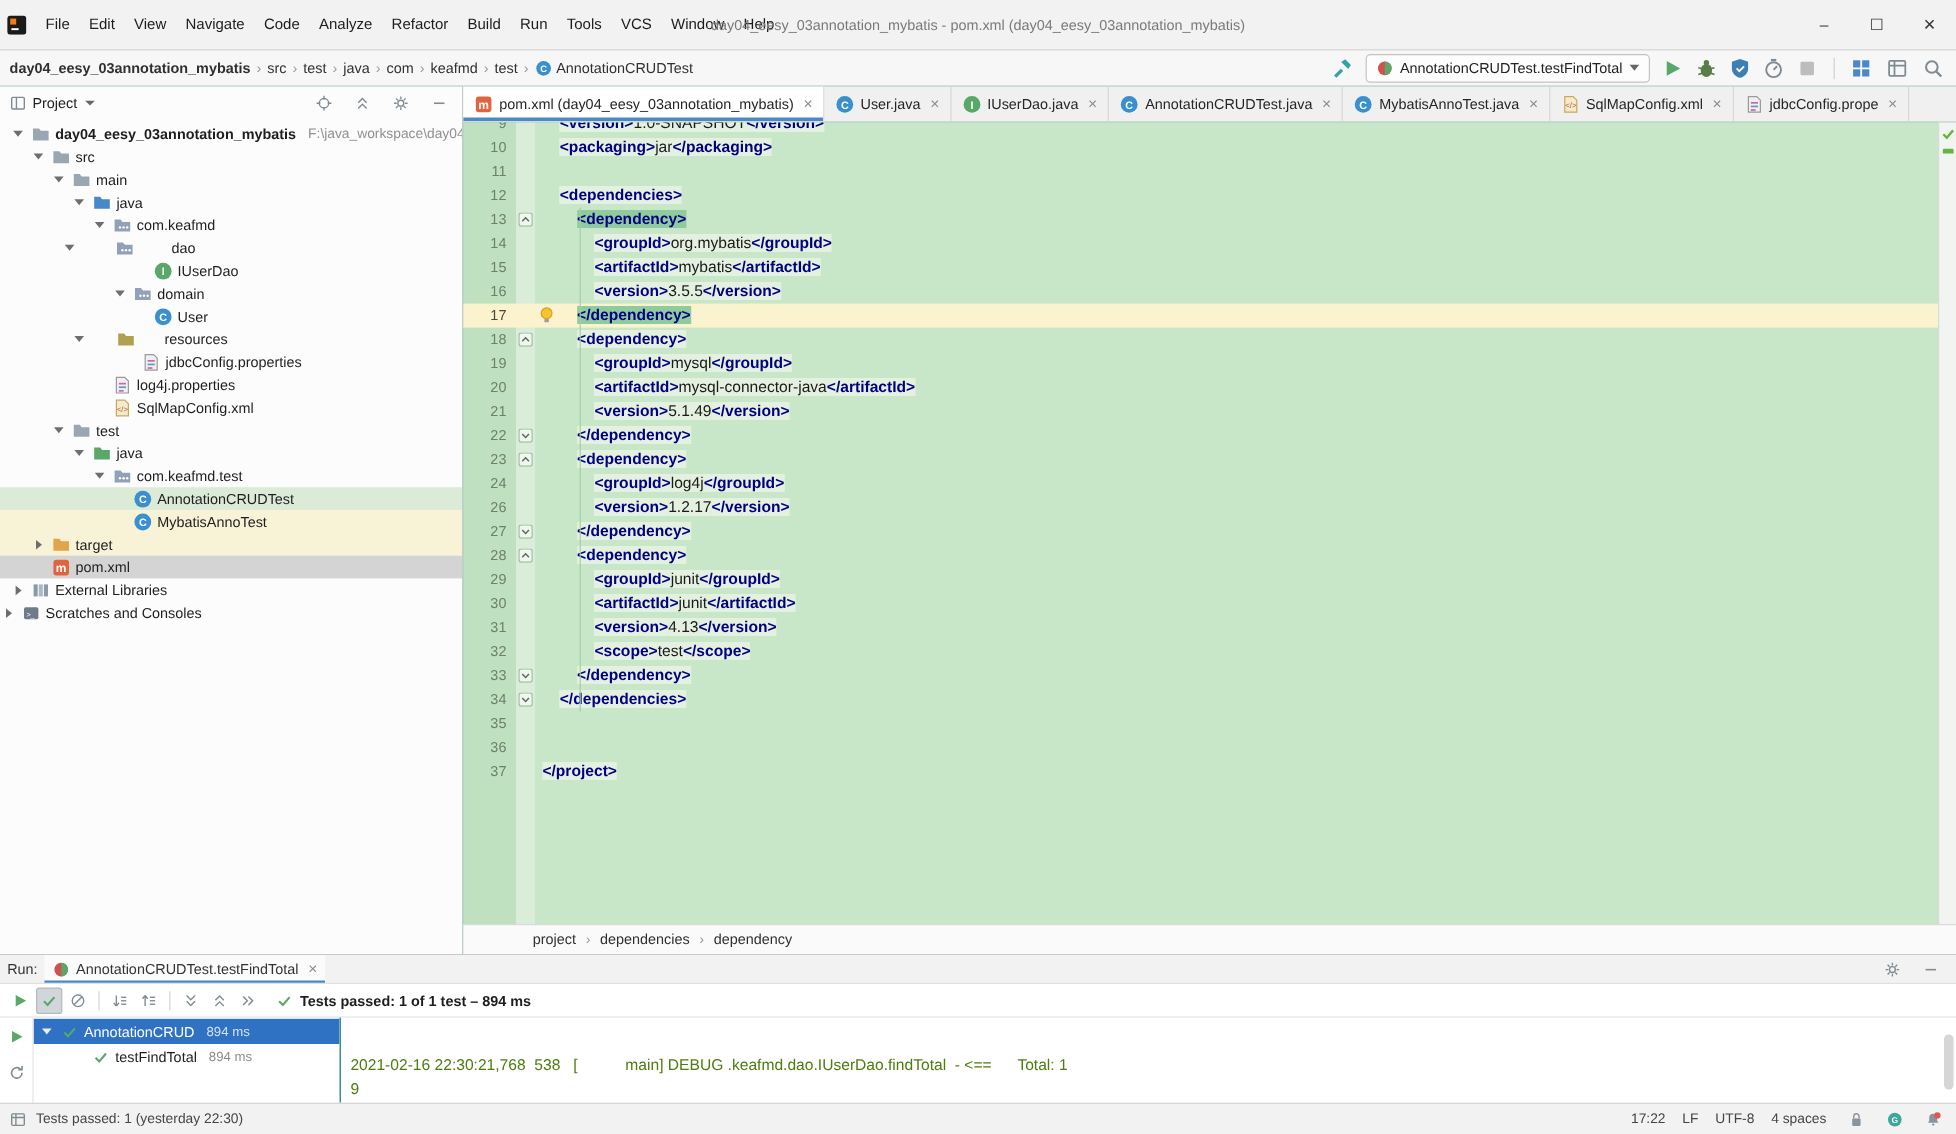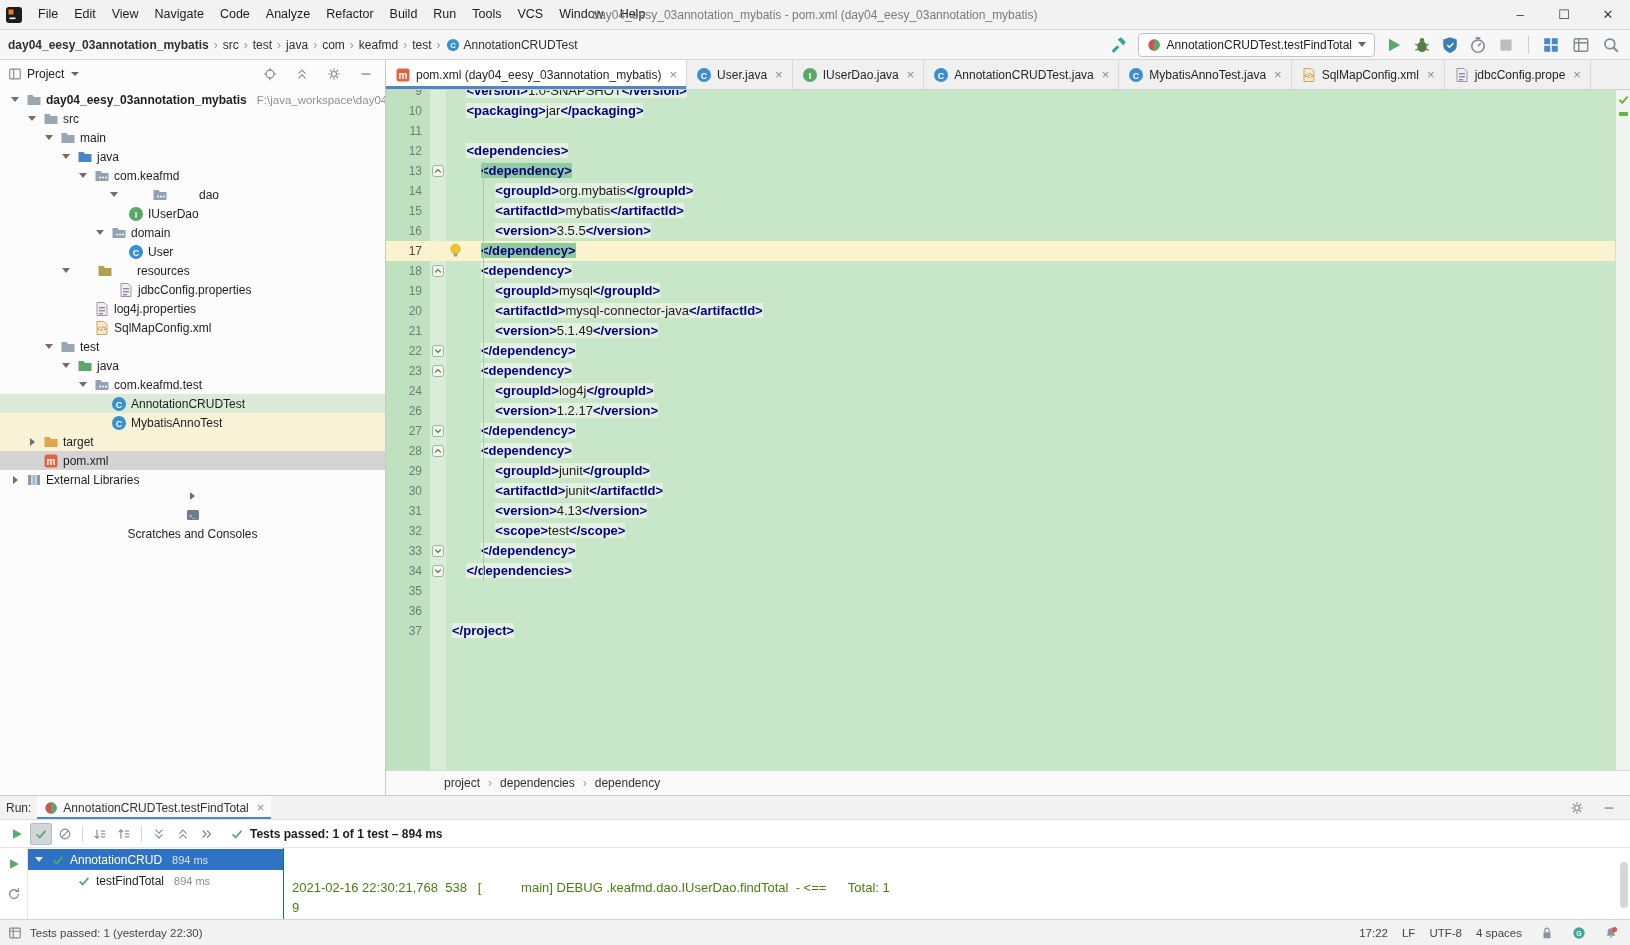--- a/index.html
+++ b/index.html
@@ -1,20 +1,20 @@
 <!DOCTYPE html>
 <html><head>
 <meta charset="utf-8">
 <style>
   *{margin:0;padding:0;box-sizing:border-box;font-family:"Liberation Sans",sans-serif;}
   html,body{width:1630px;height:945px;overflow:hidden;background:#fff;}
   .window{width:1630px;height:945px;display:flex;flex-direction:column;background:#f2f2f2;}
 
   
-  .titlebar{height:30px;background:#f2f2f2;border-bottom:1px solid #d5d5d5;display:flex;align-items:center;position:relative;flex:none;}
+  .titlebar{height:42px;background:#f2f2f2;border-bottom:1px solid #d5d5d5;display:flex;align-items:center;position:relative;flex:none;}
   .logo{width:20px;height:20px;margin:0 8px 0 6px;flex:none;}
   .logo svg{width:100%;height:100%;}
   .menu-item{font-size:12.5px;color:#1c1c1c;padding:0 8px;line-height:29px;cursor:default;}
   .win-title{position:absolute;left:50%;transform:translateX(-50%);font-size:12px;color:#7a7a7a;white-space:nowrap;}
   .winbtns{margin-left:auto;display:flex;height:100%;}
   .winbtn{width:44px;height:100%;display:flex;align-items:center;justify-content:center;font-size:13px;color:#3a3a3a;}
 
   
   .navbar{height:30px;background:#f7f7f7;border-bottom:1px solid #d5d5d5;display:flex;align-items:center;padding:0 8px;flex:none;}
   .bc-item{display:flex;align-items:center;gap:4px;font-size:12px;color:#303030;white-space:nowrap;}
@@ -376,21 +376,21 @@
             <span class="icon">
               <svg viewBox="0 0 16 16">
                 <path d="M1.5 3h5l1.5 2h6.5v8h-13z" fill="#93a1b8"></path>
                 <circle cx="6" cy="9.5" r="1" fill="#fff"></circle>
                 <circle cx="9" cy="9.5" r="1" fill="#fff"></circle>
                 <circle cx="12" cy="9.5" r="1" fill="#fff"></circle>
               </svg>
             </span>
             <span class="tree-label">com.keafmd</span>
           </div>
-          <div class="tree-row" style="padding-left: 107px; gap: 31px;">
+          <div class="tree-row" style="padding-left: 51px; gap: 31px;">
             <span class="tw">
               <i class="chev-d"></i>
             </span>
             <span class="icon">
               <svg viewBox="0 0 16 16">
                 <path d="M1.5 3h5l1.5 2h6.5v8h-13z" fill="#93a1b8"></path>
                 <circle cx="6" cy="9.5" r="1" fill="#fff"></circle>
                 <circle cx="9" cy="9.5" r="1" fill="#fff"></circle>
                 <circle cx="12" cy="9.5" r="1" fill="#fff"></circle>
               </svg>
@@ -559,21 +559,21 @@
             </span>
             <span class="icon">
               <svg viewBox="0 0 16 16">
                 <rect x="2" y="3" width="3.4" height="10" fill="#8a99a8"></rect>
                 <rect x="6.3" y="3" width="3.4" height="10" fill="#aab7c4"></rect>
                 <rect x="10.6" y="3" width="3.4" height="10" fill="#8a99a8"></rect>
               </svg>
             </span>
             <span class="tree-label">External Libraries</span>
           </div>
-          <div class="tree-row" style="padding-left: 0; flex-direction: column;">
+          <div class="tree-row" style="padding-left: 0;">
             <span class="tw">
               <i class="chev-r"></i>
             </span>
             <span class="icon">
               <svg viewBox="0 0 16 16">
                 <rect x="2" y="3" width="12" height="10" rx="1.5" fill="#6e7b8a"></rect>
                 <text x="4" y="11" font-size="6" fill="#fff" font-family="monospace">&gt;_</text>
               </svg>
             </span>
             <span class="tree-label">Scratches and Consoles</span>

